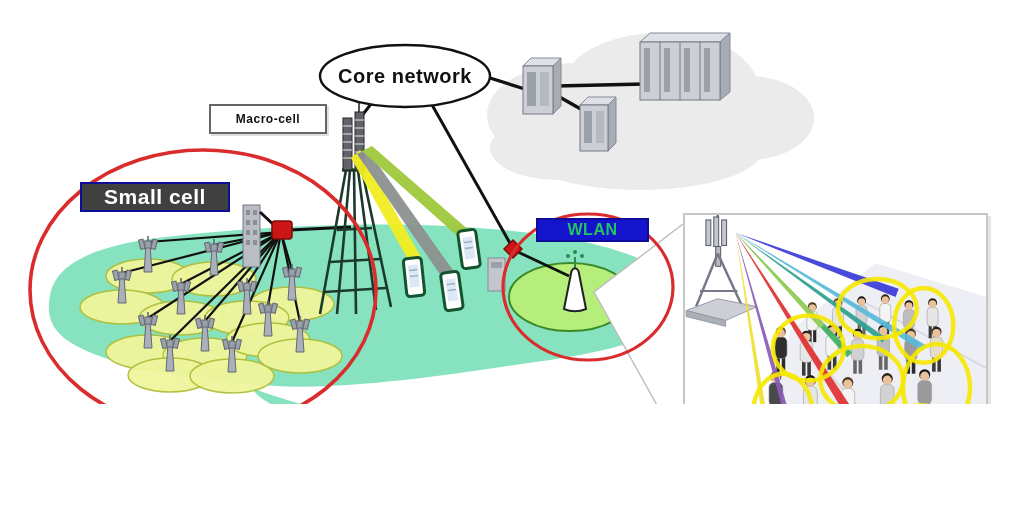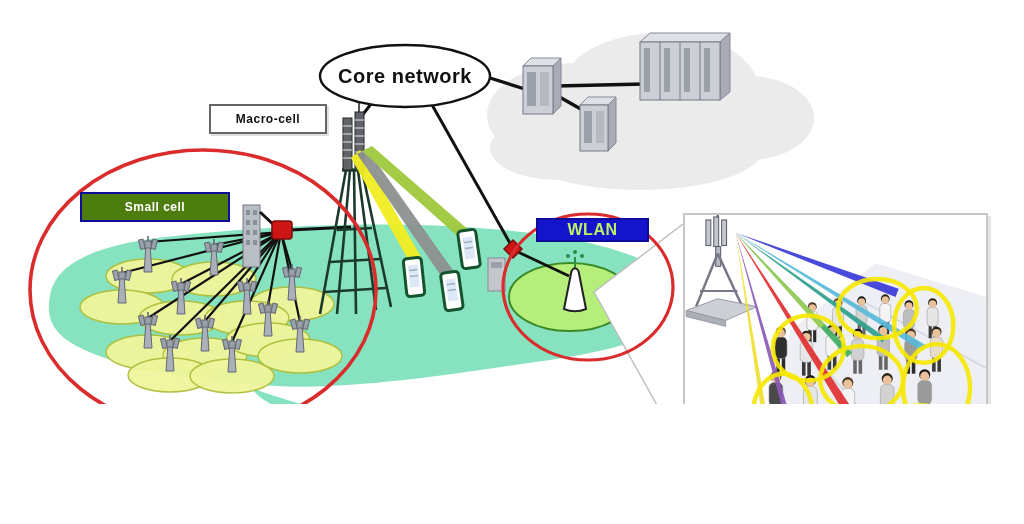--- a/index.html
+++ b/index.html
@@ -4,24 +4,24 @@
 <style>
   html,body{margin:0;padding:0;background:#ffffff;}
   .stage{position:relative;width:1024px;height:404px;background:#ffffff;overflow:hidden;
          font-family:"Liberation Sans",sans-serif;}
   .stage svg{position:absolute;left:0;top:0;}
   .lbl{position:absolute;display:flex;align-items:center;justify-content:center;
        font-weight:bold;letter-spacing:.5px;box-sizing:border-box;}
   .lbl.core{left:324px;top:60px;width:162px;height:32px;color:#111;font-size:20px;}
   .lbl.macro{left:209px;top:104px;width:118px;height:30px;background:#ffffff;
              border:2px solid #666;color:#111;font-size:12px;box-shadow:2px 2px 0 rgba(0,0,0,.12);}
-  .lbl.small{left:80px;top:192px;width:150px;height:30px;background:#4d7c0f;
-             border:2px solid #0d0d9a;color:#fff;font-size:12px;}
+  .lbl.small{left:80px;top:182px;width:150px;height:30px;background:#404040;
+             border:2px solid #0d0d9a;color:#fff;font-size:21px;}
   .lbl.wlan{left:536px;top:218px;width:113px;height:24px;background:#1414cc;
-            border:2px solid #0d0d9a;color:#bef264;font-size:16px;}
+            border:2px solid #0d0d9a;color:#22c55e;font-size:16px;}
   .panel{position:absolute;left:683px;top:213px;width:305px;height:278px;background:#ffffff;
          border:2px solid #c6c6c6;box-shadow:3px 3px 0 rgba(0,0,0,.10);box-sizing:border-box;}
   .panel svg{position:absolute;left:0;top:0;}
 </style>
 </head>
 <body>
 
 <div class="stage">
 
   <svg id="main-svg" width="1024" height="524" viewBox="0 0 1024 524">

